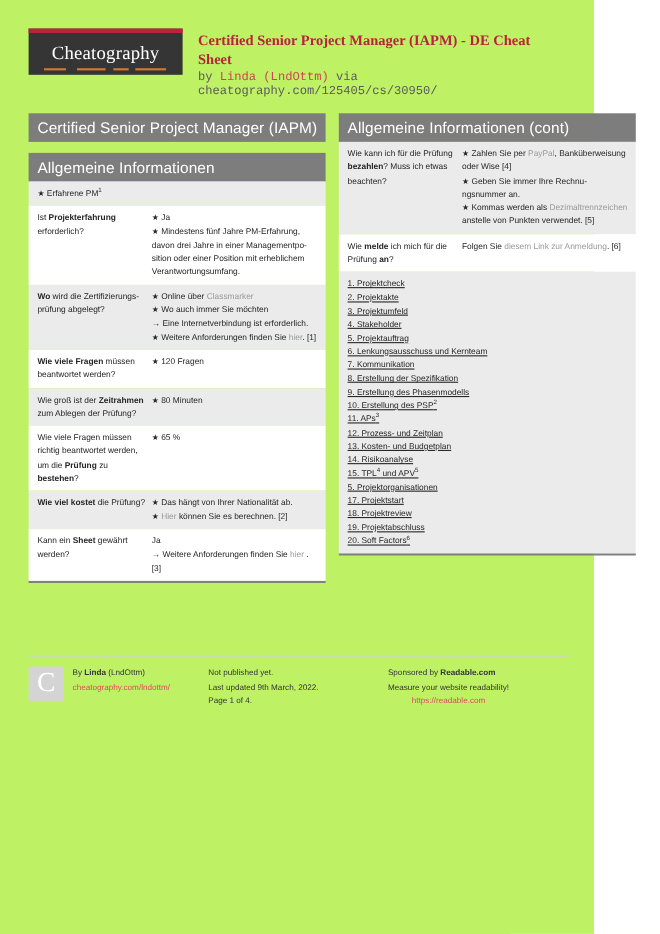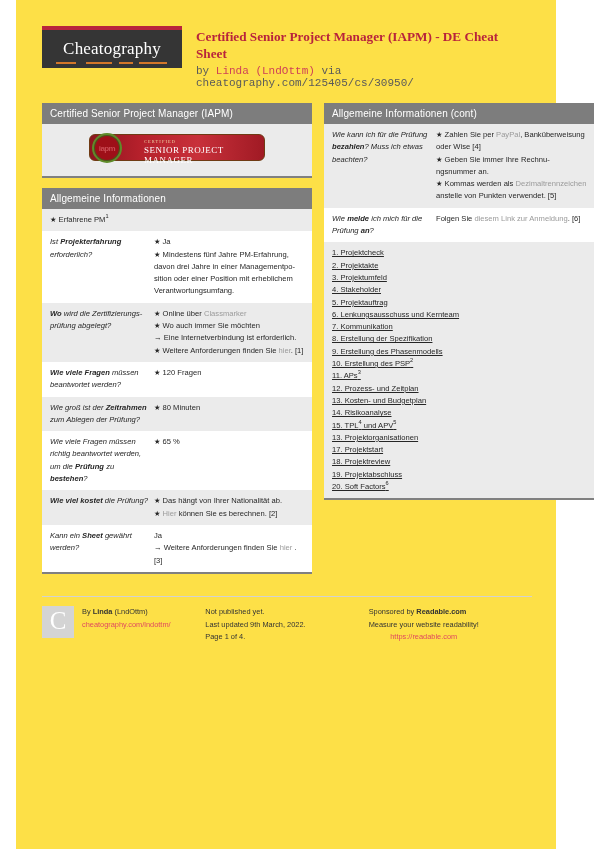--- a/index.html
+++ b/index.html
@@ -2,21 +2,21 @@
 <html><head>
 <meta charset="utf-8">
 <style>
   * { box-sizing: border-box; }
   html, body {
     margin: 0; padding: 0;
     width: 600px; height: 849px;
     background: #ffffff;
     font-family: "Liberation Sans", sans-serif;
   }
-  .page { width: 540px; height: 849px; position: relative; background:#fde047;margin-left:16px; }
+  .page { width: 540px; height: 849px; position: relative; background:#bef264; }
 
   
   .header { display: flex; align-items: flex-start; padding: 26px 24px 0 26px; }
   .logo-box {
     width: 140px; height: 42px;
     background: #353535;
     border-top: 4px solid #b8243c;
     position: relative;
     flex: 0 0 auto;
   }
@@ -44,29 +44,29 @@
   }
   .byline .red { color: #cf4257; }
 
   
   .cols { display:flex; gap:12px; padding: 14px 24px 0 26px; }
   .col { width: 270px; flex: 0 0 270px; }
 
   .block { margin-bottom: 10px; }
   .block-head {
     background:#7d7d7d; color:#ffffff;
-    font-size: 10px; padding: 5px 7px 5px 8px;
+    font-size: 14px; padding: 5px 7px 5px 8px;
     letter-spacing:.1px;
   }
   .block-body { border-bottom: 2px solid #808080; }
 
   .row { display:flex; padding: 5px 7px 5px 8px; font-size: 7.6px; line-height: 1.62; color:#262626; }
   .row.alt { background:#ebebeb; }
   .row.plain { background:#ffffff; }
-  .cell-q { width: 104px; flex: 0 0 104px; padding-right: 6px; font-style: italic; }
+  .cell-q { width: 104px; flex: 0 0 104px; padding-right: 6px; }
   .cell-a { flex: 1 1 auto; }
   .cell-a .line { display:block; }
   b { font-weight: bold; }
   .lnk { color:#9a9a9a; }
   sup { font-size: 5.6px; vertical-align: super; line-height:0; }
   .star { font-size:7.2px; }
   .ol-item { display:block;text-decoration:underline; }
 
   
   .img-row { background:#ebebeb; padding: 10px 8px 11px 8px; text-align:center; }
@@ -135,33 +135,20 @@
         <span>by </span><span class="red">Linda (LndOttm)</span><span> via </span><span>cheatography.com/125405/cs/30950/</span>
       </div>
     </div>
   </div>
 
   <div class="cols">
 
     <div class="col">
       <div class="block">
         <div class="block-head">Certified Senior Project Manager (IAPM)</div>
-        <div class="block-body">
-          <div class="img-row">
-            <div class="badge">
-              <div class="emblem">
-                <div class="emblem-txt">iapm</div>
-              </div>
-              <div class="badge-txt">
-                <span class="badge-small">CERTIFIED</span>
-                <span class="badge-big">SENIOR PROJECT MANAGER</span>
-              </div>
-            </div>
-          </div>
-        </div>
       </div>
 
       <div class="block">
         <div class="block-head">Allgemeine Informationen</div>
         <div class="block-body" id="left-rows">
             <div class="row alt">
               <div class="cell-a">
                 <span class="line"><span class="star">★</span> Erfahrene PM<sup>1</sup></span>
               </div>
             </div>
@@ -245,21 +232,21 @@
                 <span class="ol-item">6. Lenkungsausschuss und Kernteam</span>
                 <span class="ol-item">7. Kommunikation</span>
                 <span class="ol-item">8. Erstellung der Spezifikation</span>
                 <span class="ol-item">9. Erstellung des Phasenmodells</span>
                 <span class="ol-item">10. Erstellung des PSP<sup>2</sup></span>
                 <span class="ol-item">11. APs<sup>3</sup></span>
                 <span class="ol-item">12. Prozess- und Zeitplan</span>
                 <span class="ol-item">13. Kosten- und Budgetplan</span>
                 <span class="ol-item">14. Risikoanalyse</span>
                 <span class="ol-item">15. TPL<sup>4</sup> und APV<sup>5</sup></span>
-                <span class="ol-item">13. Projektorganisationen</span>
+                <span class="ol-item">5. Projektorganisationen</span>
                 <span class="ol-item">17. Projektstart</span>
                 <span class="ol-item">18. Projektreview</span>
                 <span class="ol-item">19. Projektabschluss</span>
                 <span class="ol-item">20. Soft Factors<sup>6</sup></span>
               </div>
             </div>
           </div>
       </div>
     </div>
 

